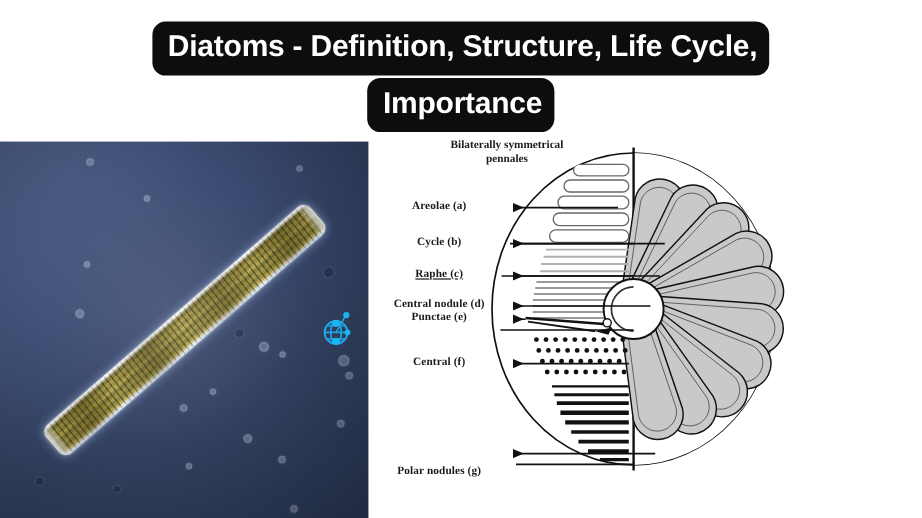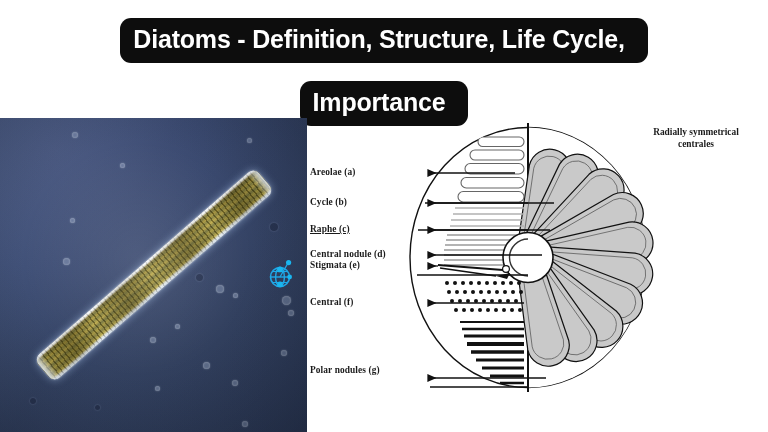--- a/index.html
+++ b/index.html
@@ -18,25 +18,25 @@
     text-align:center;
     line-height:1.32;
   }
   .title-line{
     display:inline-block;
     background:#0d0d0d;
     color:#ffffff;
     font-weight:bold;
     font-size:25px;
     letter-spacing:-0.2px;
-    padding:5px 23px 7px 13px;
+    padding:5px 10px 7px 13px;
     border-radius:11px;
     white-space:nowrap;
   }
-  .title-line.second{margin-top:18px;}
+  .title-line.second{margin-top:2px;}
 
   
   .photo{
     position:absolute;left:0;top:118px;width:307px;height:314px;
     overflow:hidden;
     background:
       radial-gradient(ellipse 150% 120% at 18% 10%, #46537a 0%, #3b4a70 32%, #33415f 62%, #2b3750 100%);
   }
   .photo .vign{
     position:absolute;inset:0;
@@ -94,21 +94,21 @@
   
   .diagram{position:absolute;left:310px;top:115px;width:458px;height:300px;}
   .diagram svg{display:block;}
   .dlabel{
     position:absolute;
     font-family:"Liberation Serif",serif;
     font-weight:bold;
     font-size:9.4px;
     color:#1a1a1a;
     white-space:nowrap;
-    text-align:left;
+    text-align:center;
     letter-spacing:0.1px;
   }
   .dcap{
     position:absolute;
     font-family:"Liberation Serif",serif;
     font-weight:bold;
     font-size:9.4px;
     color:#1a1a1a;
     text-align:center;
     line-height:1.25;
@@ -354,28 +354,28 @@
         <line x1="205" y1="58" x2="118" y2="58" marker-end="url(#ah)"></line>
         <line x1="244" y1="88" x2="118" y2="88" marker-end="url(#ah)"></line>
         <line x1="240" y1="115" x2="118" y2="115" marker-end="url(#ah)"></line>
         <line x1="232" y1="140" x2="118" y2="140" marker-end="url(#ah)"></line>
         <line x1="128" y1="151" x2="118" y2="151" marker-end="url(#ah)"></line>
         <line x1="214" y1="188" x2="118" y2="188" marker-end="url(#ah)"></line>
         <line x1="236" y1="263" x2="118" y2="263" marker-end="url(#ah)"></line>
       </g>
     </svg>
 
-
-    <div class="dcap" style="left:316px;top:12px;width:140px;">
-      <div>Radially symmetrical</div>
-      <div>centrales</div>
+    <div class="dcap" style="left:25px;top:1px;width:175px;">
+      <div>Bilaterally symmetrical</div>
+      <div>pennales</div>
     </div>
+
 
     <div class="dlabel" style="left:0;width:112px;top:52px;">Areolae (a)</div>
     <div class="dlabel" style="left:0;width:112px;top:82px;">Cycle (b)</div>
     <div class="dlabel" style="left:0;width:112px;top:109px;text-decoration:underline;">Raphe (c)</div>
     <div class="dlabel" style="left:0;width:112px;top:134px;">Central nodule (d)</div>
-    <div class="dlabel" style="left:0;width:112px;top:145px;">Stigmata (e)</div>
+    <div class="dlabel" style="left:0;width:112px;top:145px;">Punctae (e)</div>
     <div class="dlabel" style="left:0;width:112px;top:182px;">Central (f)</div>
-    <div class="dlabel" style="left:0;width:112px;top:250px;">Polar nodules (g)</div>
+    <div class="dlabel" style="left:0;width:112px;top:273px;">Polar nodules (g)</div>
   </div>
 
 </div>
 
 </body></html>

